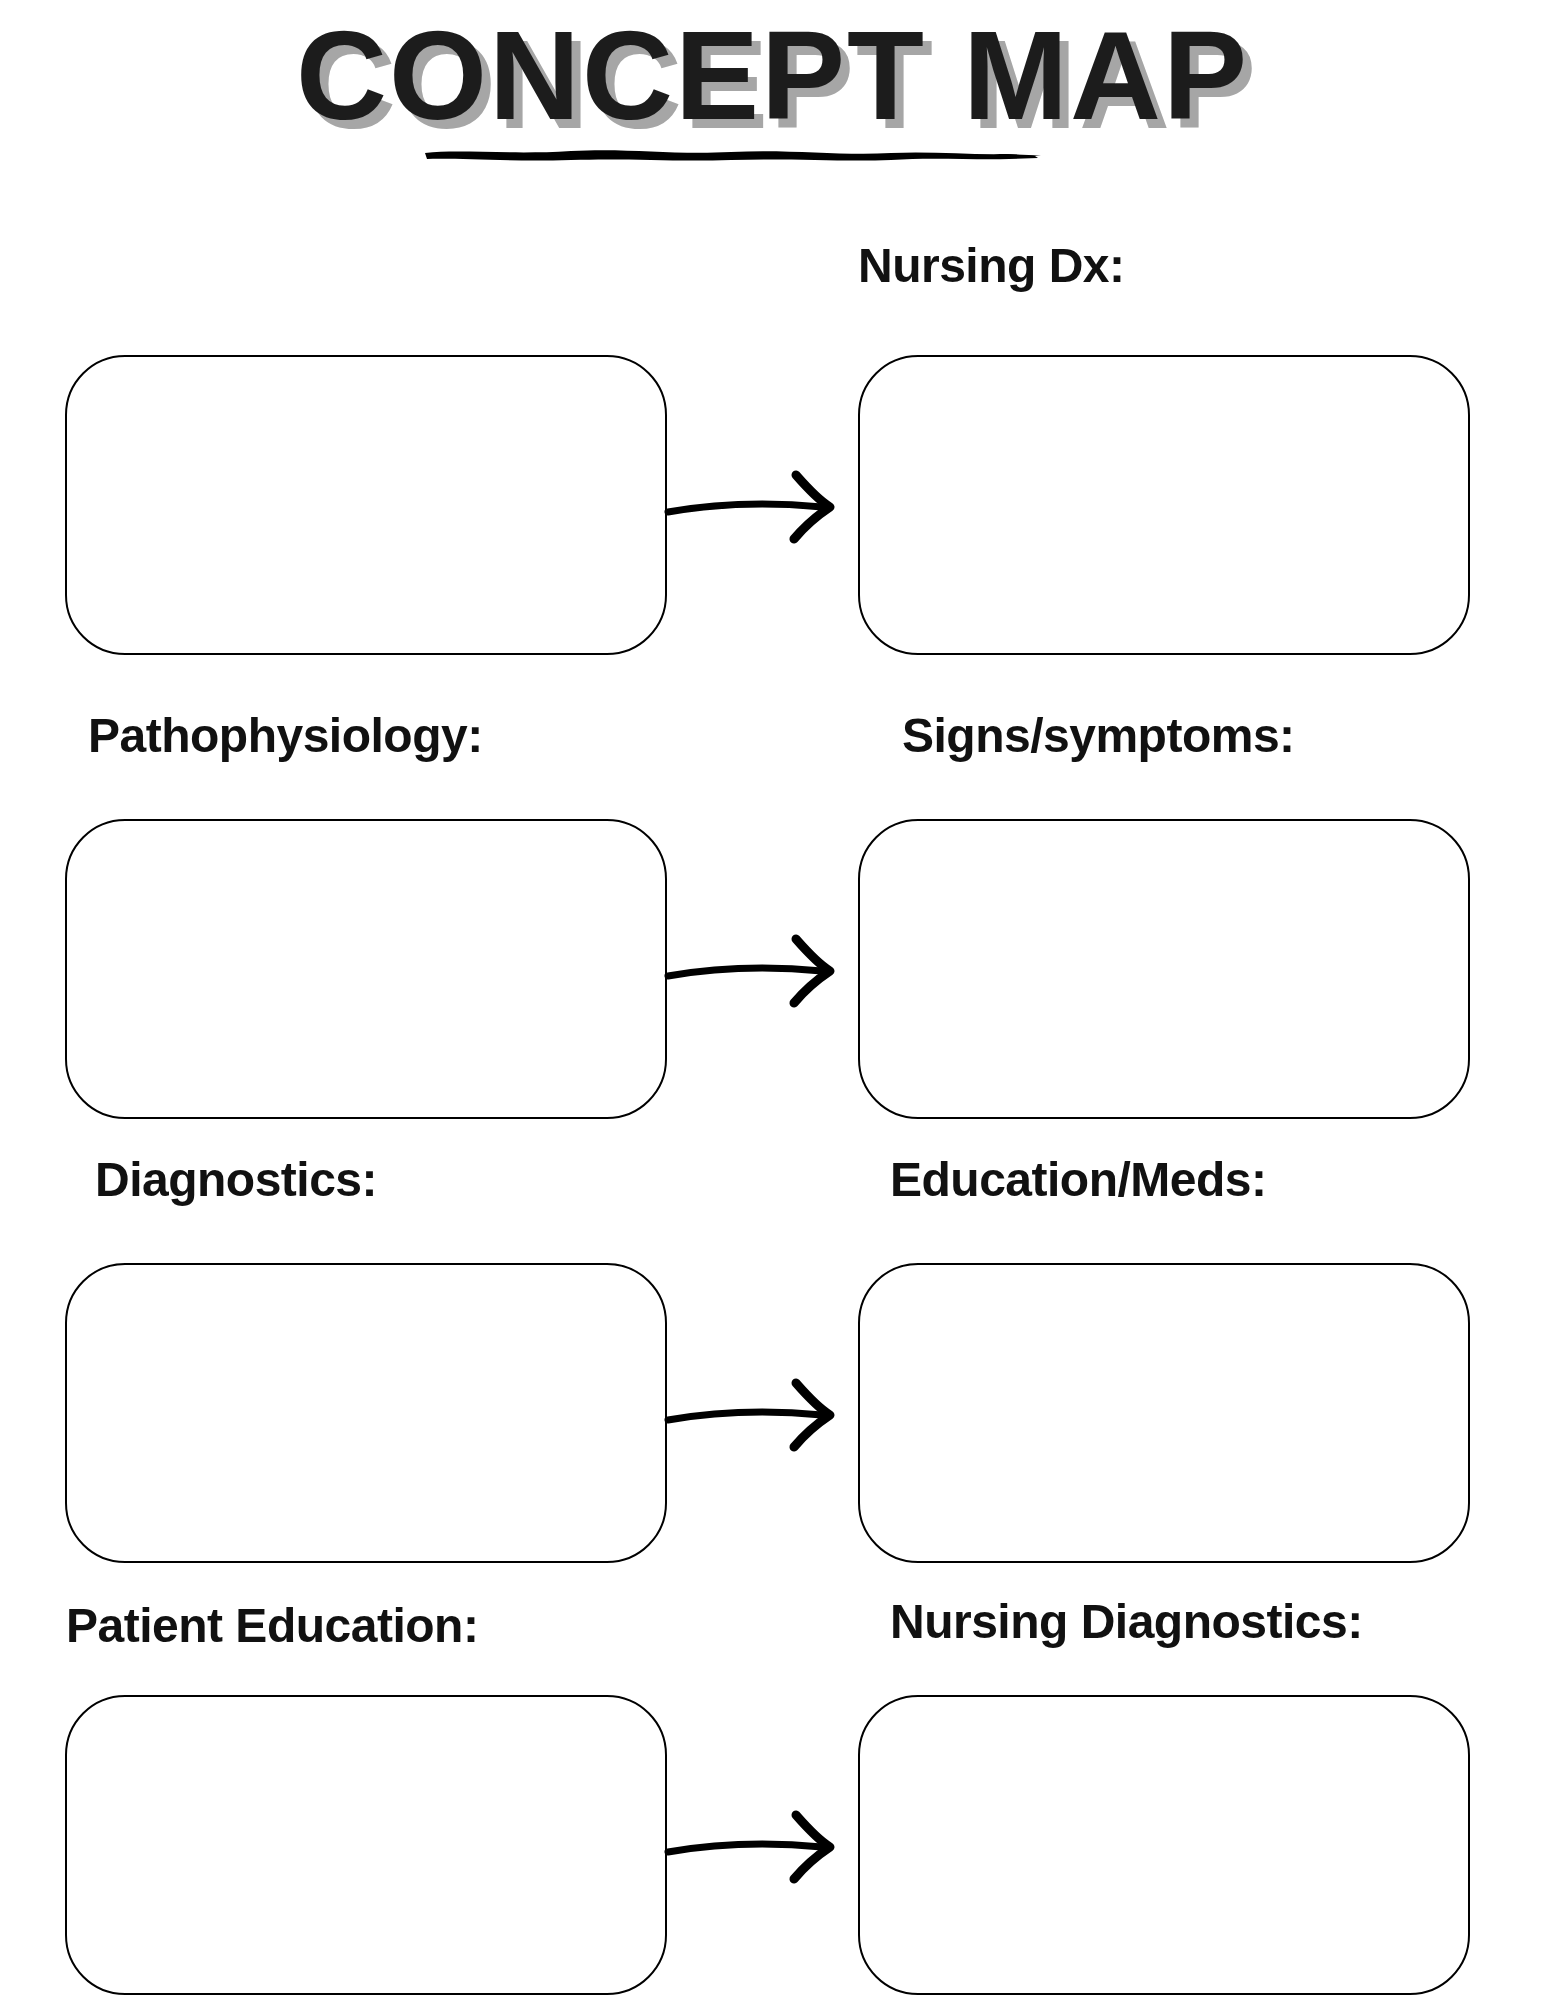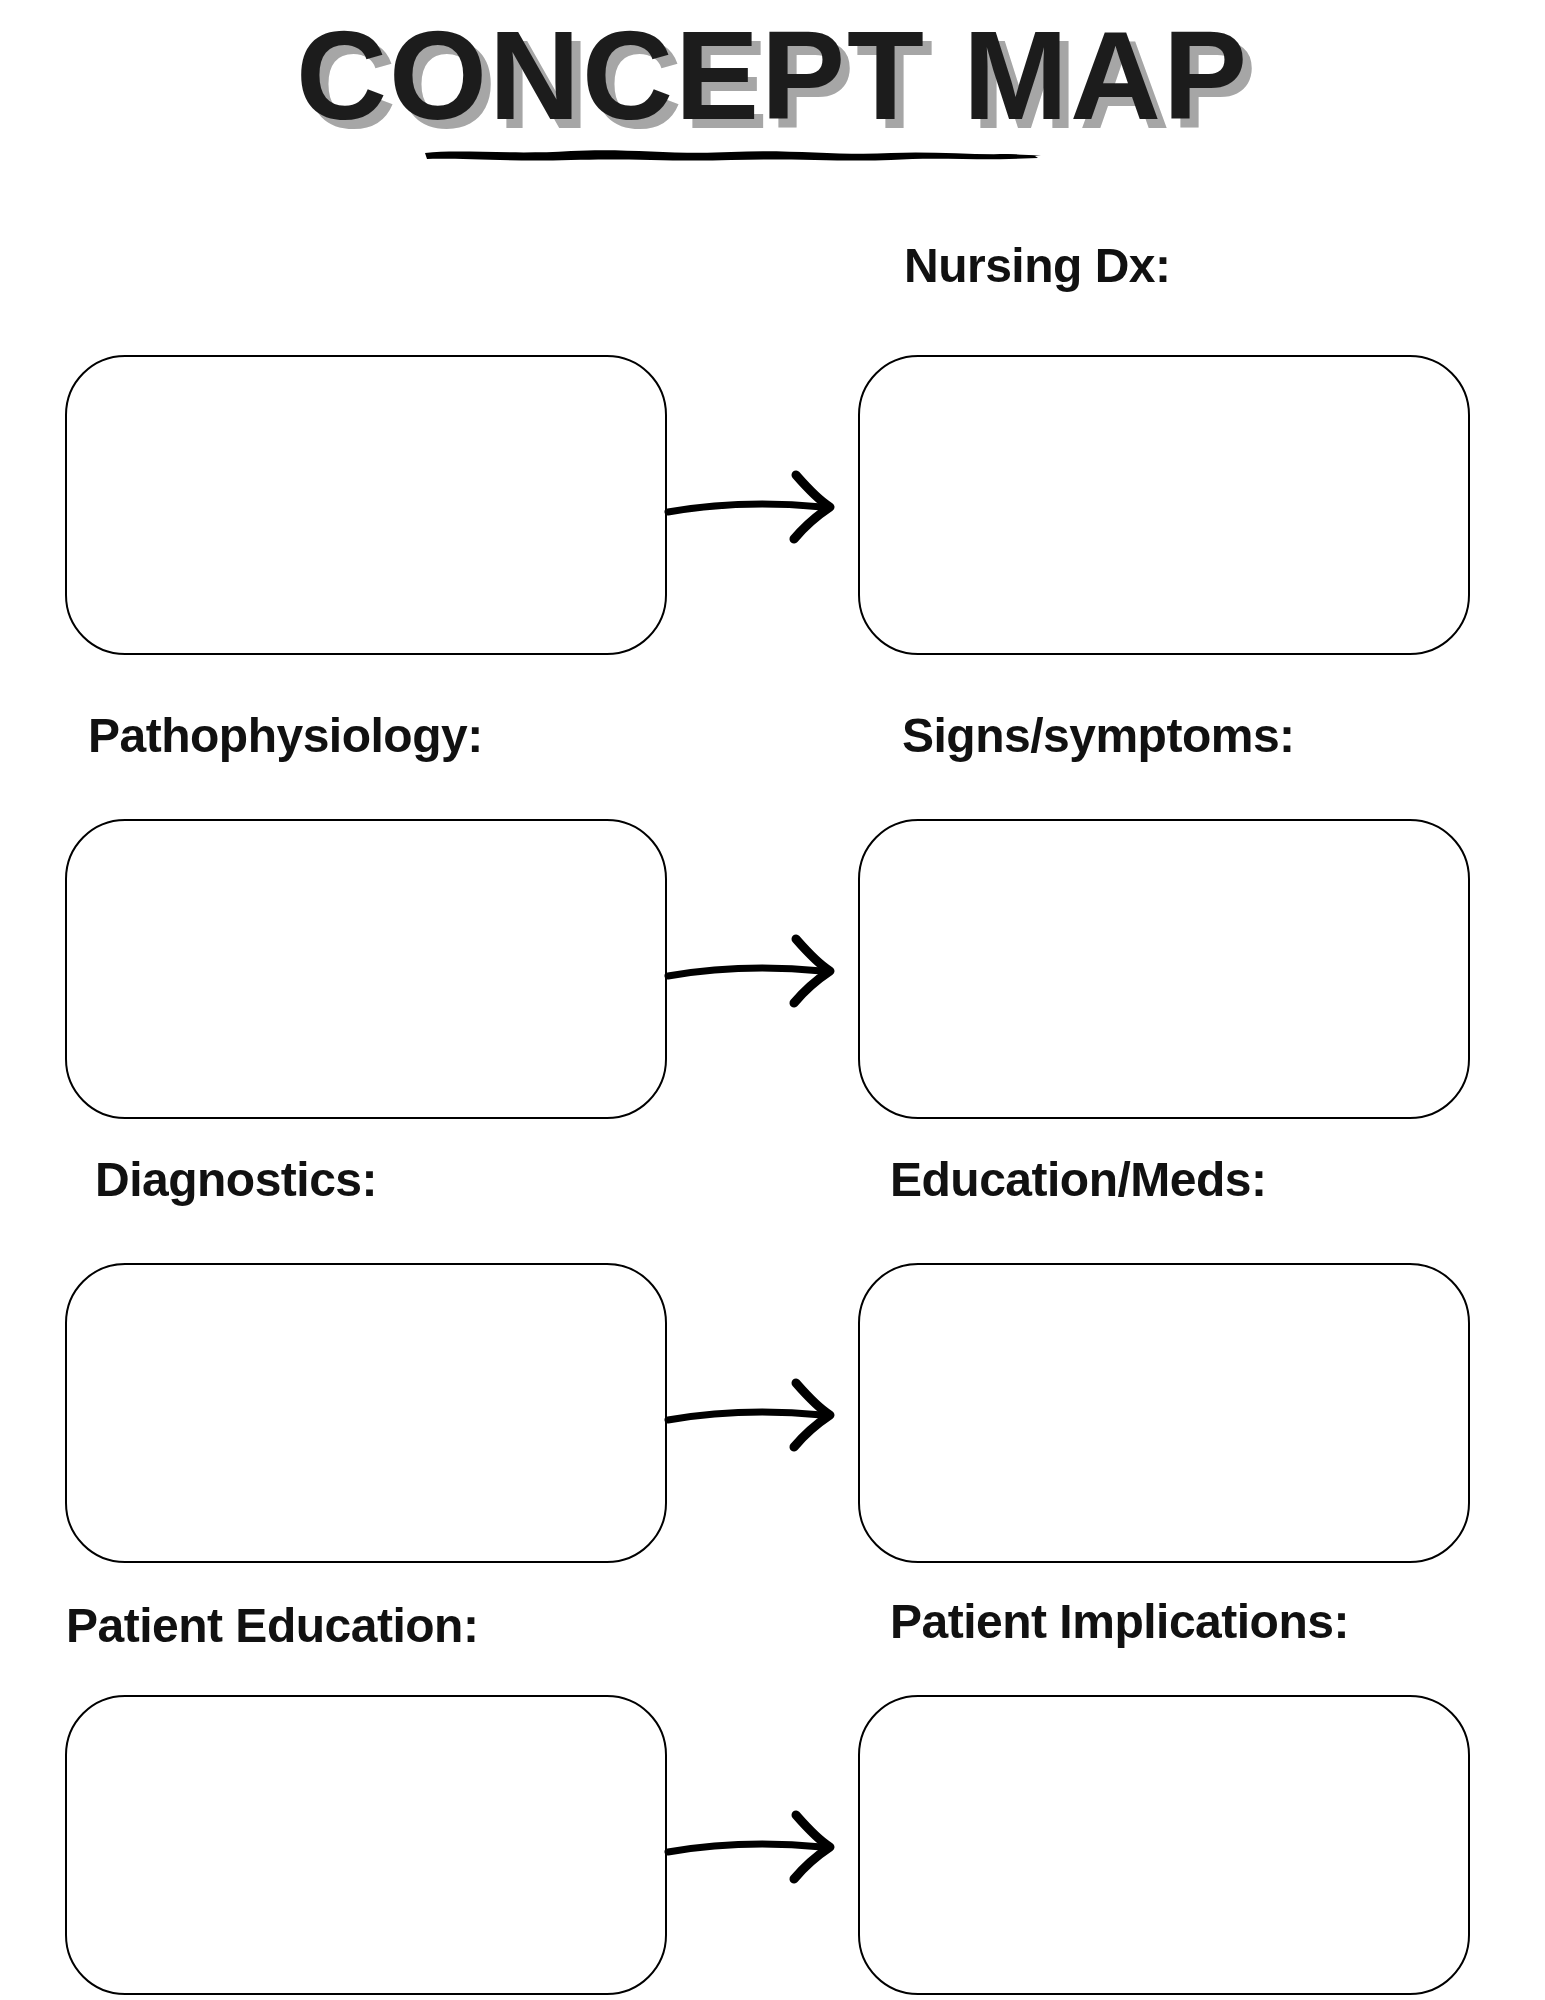--- a/index.html
+++ b/index.html
@@ -50,21 +50,21 @@
 
   <h1 class="title">CONCEPT MAP</h1>
 
   <svg class="underline-svg" width="622" height="22" viewBox="0 0 622 22" aria-hidden="true">
     <path fill="#000000" d="M4,8 C40,4 90,10 150,6 C210,3 250,10 310,7 C370,4 420,11 470,8
       C510,6 550,10 585,9 L614,11 L617,13 L588,14 C550,15 510,12 470,15
       C420,17 370,13 310,15 C250,17 210,13 150,15 C90,17 40,13 6,14 Z"></path>
     <path fill="#000000" d="M585,9 L620,10.5 L586,13 Z"></path>
   </svg>
 
-  <div class="label" style="left:904px; top:240px;">Nursing Dx:</div>
+  <div class="label" style="left:858px; top:240px;">Nursing Dx:</div>
   <div class="box left" style="top:355px; height:300px;"></div>
   <div class="box right" style="top:355px; height:300px;"></div>
   <svg class="arrow-svg" style="top:457px;" width="200" height="96" viewBox="0 0 200 96" aria-hidden="true">
     <path d="M8,55 C60,46 110,45 162,50" stroke="#000" stroke-width="7" fill="none" stroke-linecap="round"></path>
     <path d="M136,18 C150,34 160,44 170,50 C158,58 144,70 134,82" stroke="#000" stroke-width="9" fill="none" stroke-linecap="round" stroke-linejoin="round"></path>
   </svg>
 
   <div class="label" style="left:88px; top:710px;">Pathophysiology:</div>
   <div class="label" style="left:890px; top:710px;margin-left:12px;">Signs/symptoms:</div>
   <div class="box left" style="top:819px; height:300px;"></div>
@@ -77,21 +77,21 @@
   <div class="label" style="left:95px; top:1154px;">Diagnostics:</div>
   <div class="label" style="left:890px; top:1154px;">Education/Meds:</div>
   <div class="box left" style="top:1263px; height:300px;"></div>
   <div class="box right" style="top:1263px; height:300px;"></div>
   <svg class="arrow-svg" style="top:1365px;" width="200" height="96" viewBox="0 0 200 96" aria-hidden="true">
     <path d="M8,55 C60,46 110,45 162,50" stroke="#000" stroke-width="7" fill="none" stroke-linecap="round"></path>
     <path d="M136,18 C150,34 160,44 170,50 C158,58 144,70 134,82" stroke="#000" stroke-width="9" fill="none" stroke-linecap="round" stroke-linejoin="round"></path>
   </svg>
 
   <div class="label" style="left:66px; top:1600px;text-align:right;">Patient Education:</div>
-  <div class="label" style="left:890px; top:1596px;">Patient Implications:</div>
+  <div class="label" style="left:890px; top:1596px;">Nursing Diagnostics:</div>
   <div class="box left" style="top:1695px; height:300px;"></div>
   <div class="box right" style="top:1695px; height:300px;"></div>
   <svg class="arrow-svg" style="top:1797px;" width="200" height="96" viewBox="0 0 200 96" aria-hidden="true">
     <path d="M8,55 C60,46 110,45 162,50" stroke="#000" stroke-width="7" fill="none" stroke-linecap="round"></path>
     <path d="M136,18 C150,34 160,44 170,50 C158,58 144,70 134,82" stroke="#000" stroke-width="9" fill="none" stroke-linecap="round" stroke-linejoin="round"></path>
   </svg>
 
 </div>
 
 </body></html>

